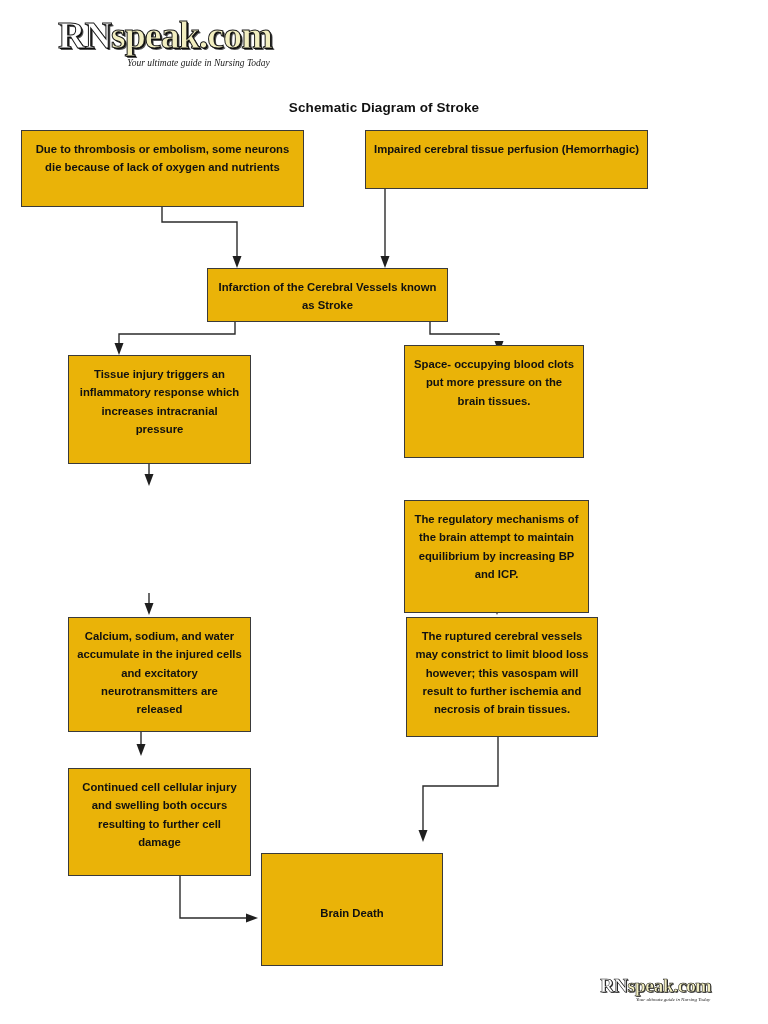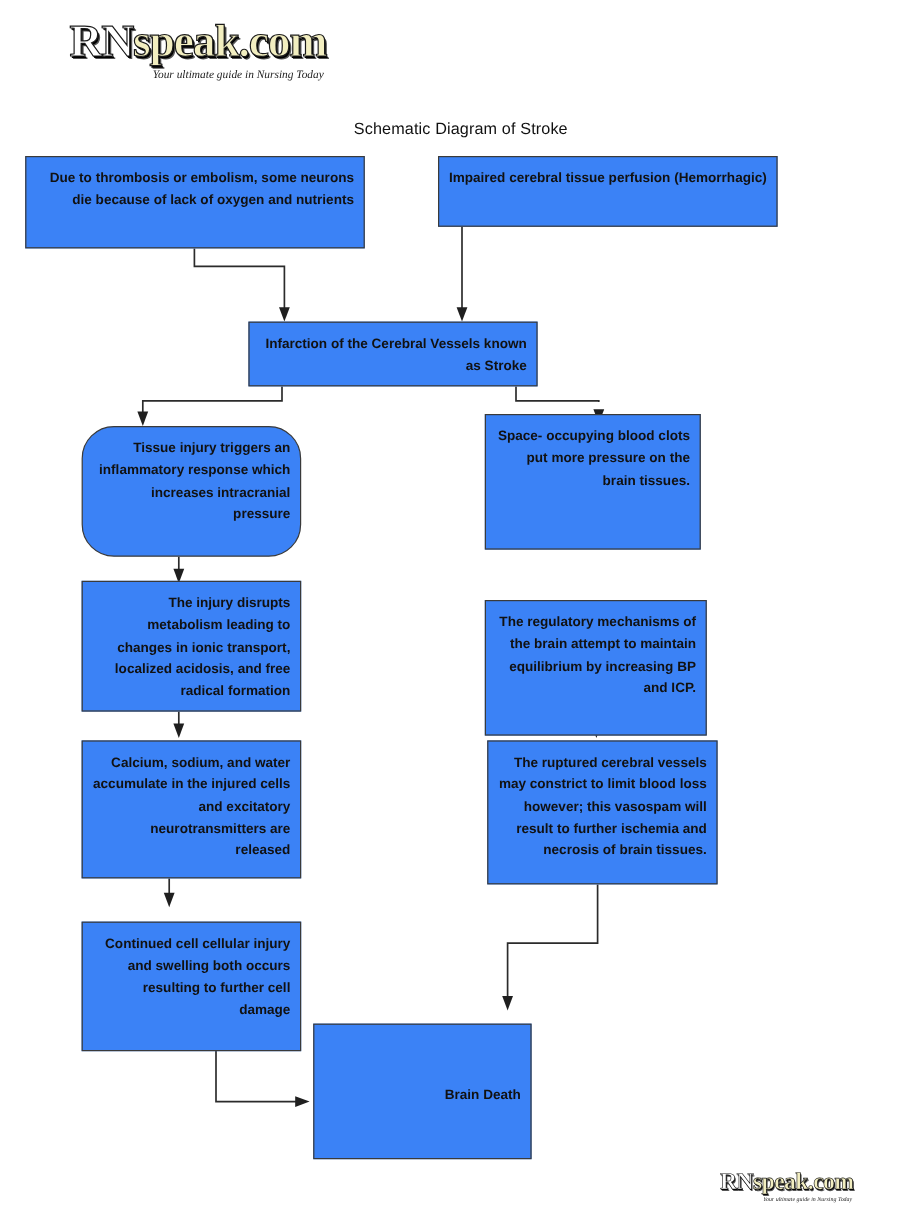--- a/index.html
+++ b/index.html
@@ -29,29 +29,29 @@
   #logo-top{left:58px;top:16px;}
   #logo-top .logo-word{font-size:38px;}
   #logo-top .logo-tag{font-size:9.5px;margin-top:4px;padding-right:2px;}
   #logo-bottom{left:600px;top:975px;transform:scale(.52);transform-origin:0 0;}
   #logo-bottom .logo-word{font-size:38px;}
   #logo-bottom .logo-tag{font-size:9.5px;margin-top:4px;padding-right:2px;}
 
   
   #diagram-title{
     position:absolute;left:0;top:100px;width:768px;text-align:center;
-    font-size:13.5px;font-weight:normal;color:#111;letter-spacing:.1px;
+    font-size:13.5px;font-weight:bold;color:#111;letter-spacing:.1px;
   }
 
   
   .node{
     position:absolute;box-sizing:border-box;
-    border:1.2px solid #3a3a3a;background:#3b82f6;
+    border:1.2px solid #3a3a3a;background:#eab308;
     display:flex;align-items:flex-start;justify-content:center;
-    text-align:right;
+    text-align:center;
     font-size:11.3px;font-weight:bold;line-height:1.62;
     color:#111111;
     padding:9px 8px 6px 8px;
   }
   .node.mid{align-items:center;padding-top:14px;}
   .node .txt{width:100%;}
 
   
   svg#wires{position:absolute;left:0;top:0;width:768px;height:1024px;
             pointer-events:none;}
@@ -110,31 +110,28 @@
   </div>
 
   <div class="node" style="left:365px;top:130px;width:283px;height:59px;">
     <span class="txt">Impaired cerebral tissue perfusion (Hemorrhagic)</span>
   </div>
 
   <div class="node" style="left:207px;top:268px;width:241px;height:54px;">
     <span class="txt">Infarction of the Cerebral Vessels known as Stroke</span>
   </div>
 
-  <div class="node" style="left:68px;top:355px;width:183px;height:109px;border-radius:27px;">
+  <div class="node" style="left:68px;top:355px;width:183px;height:109px;">
     <span class="txt">Tissue injury triggers an inflammatory response which increases intracranial pressure</span>
   </div>
 
   <div class="node" style="left:404px;top:345px;width:180px;height:113px;">
     <span class="txt">Space- occupying blood clots put more pressure on the brain tissues.</span>
   </div>
 
-  <div class="node" style="left:68px;top:484px;width:183px;height:109px;">
-    <span class="txt">The injury disrupts metabolism leading to changes in ionic transport, localized acidosis, and free radical formation</span>
-  </div>
 
   <div class="node" style="left:404px;top:500px;width:185px;height:113px;">
     <span class="txt">The regulatory mechanisms of the brain attempt to maintain equilibrium by increasing BP and ICP.</span>
   </div>
 
   <div class="node" style="left:68px;top:617px;width:183px;height:115px;">
     <span class="txt">Calcium, sodium, and water accumulate in the injured cells and excitatory neurotransmitters are released</span>
   </div>
 
   <div class="node" style="left:406px;top:617px;width:192px;height:120px;">

